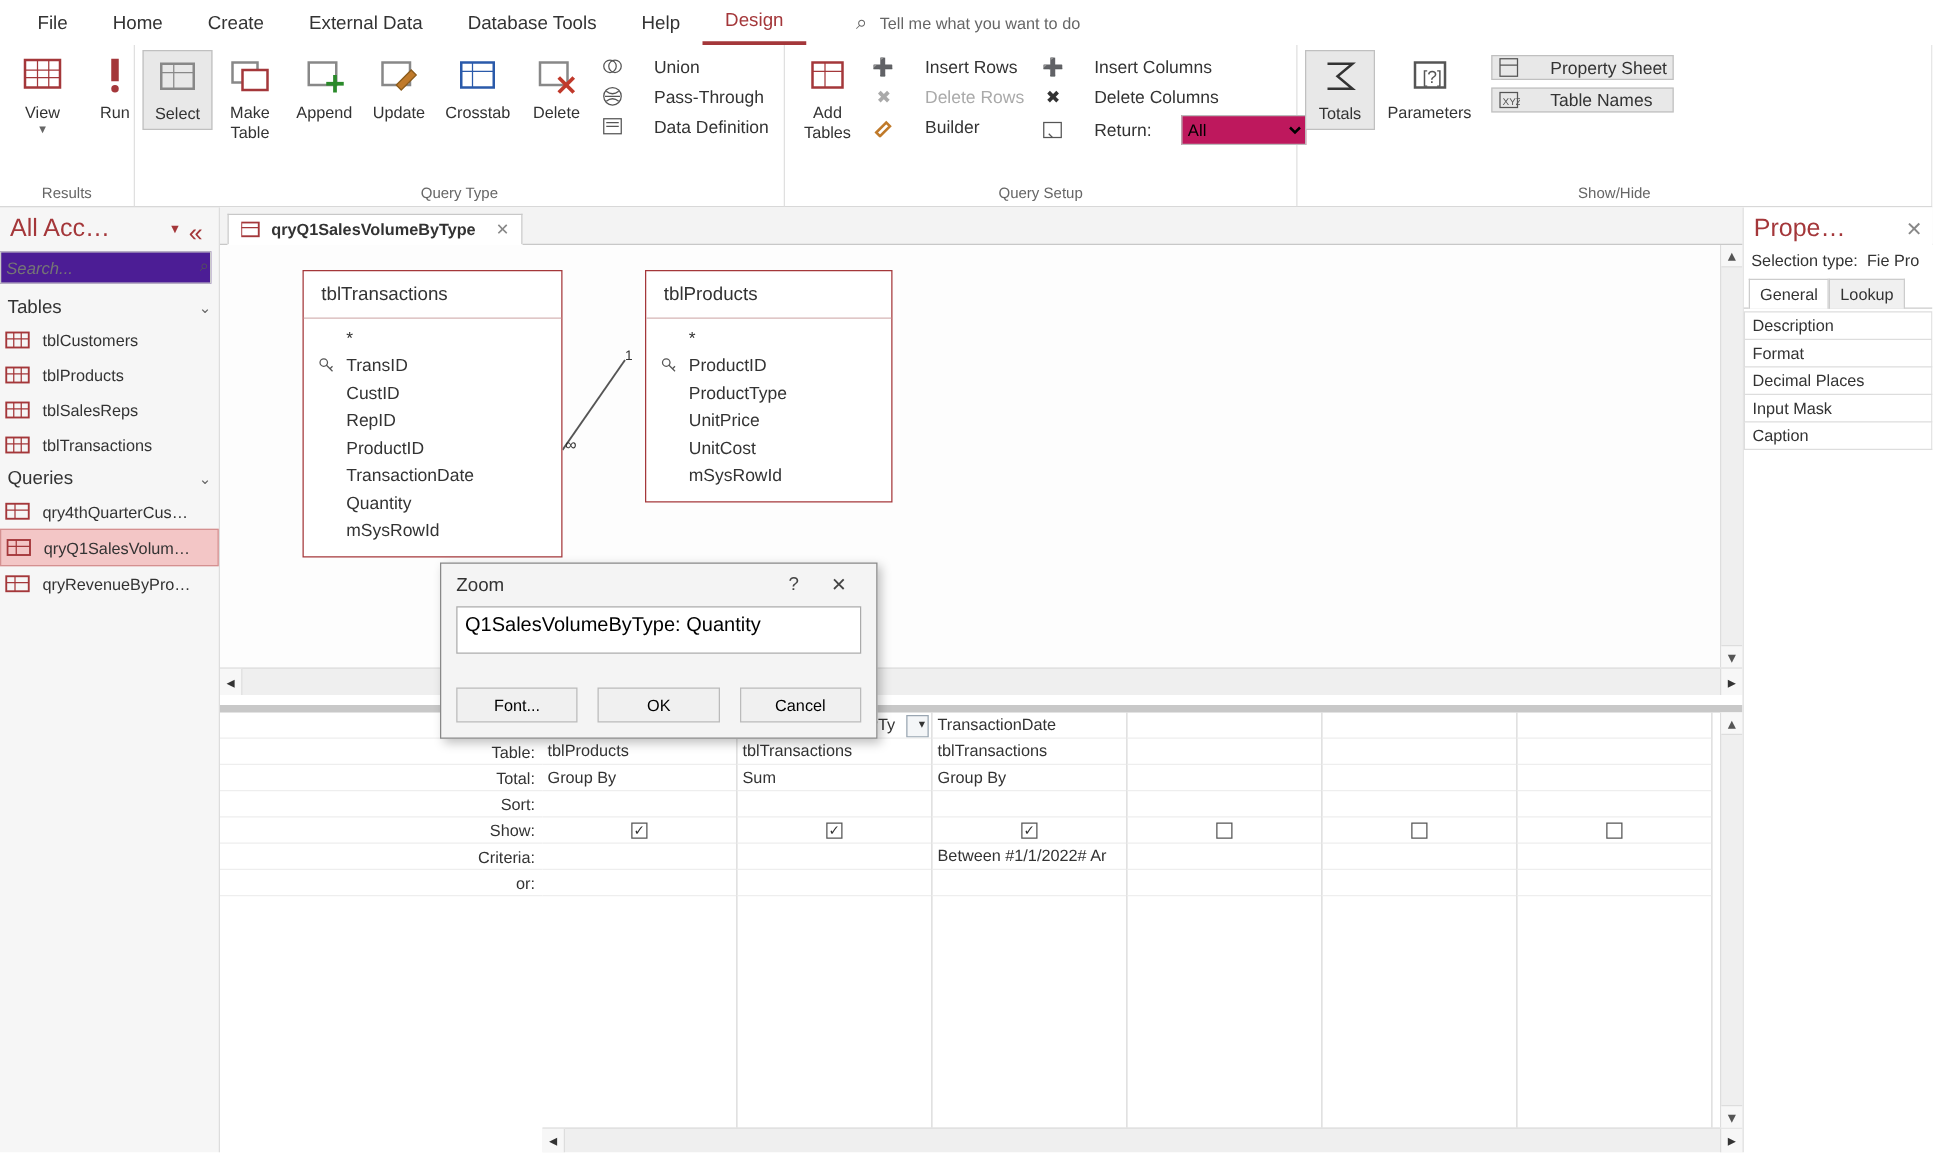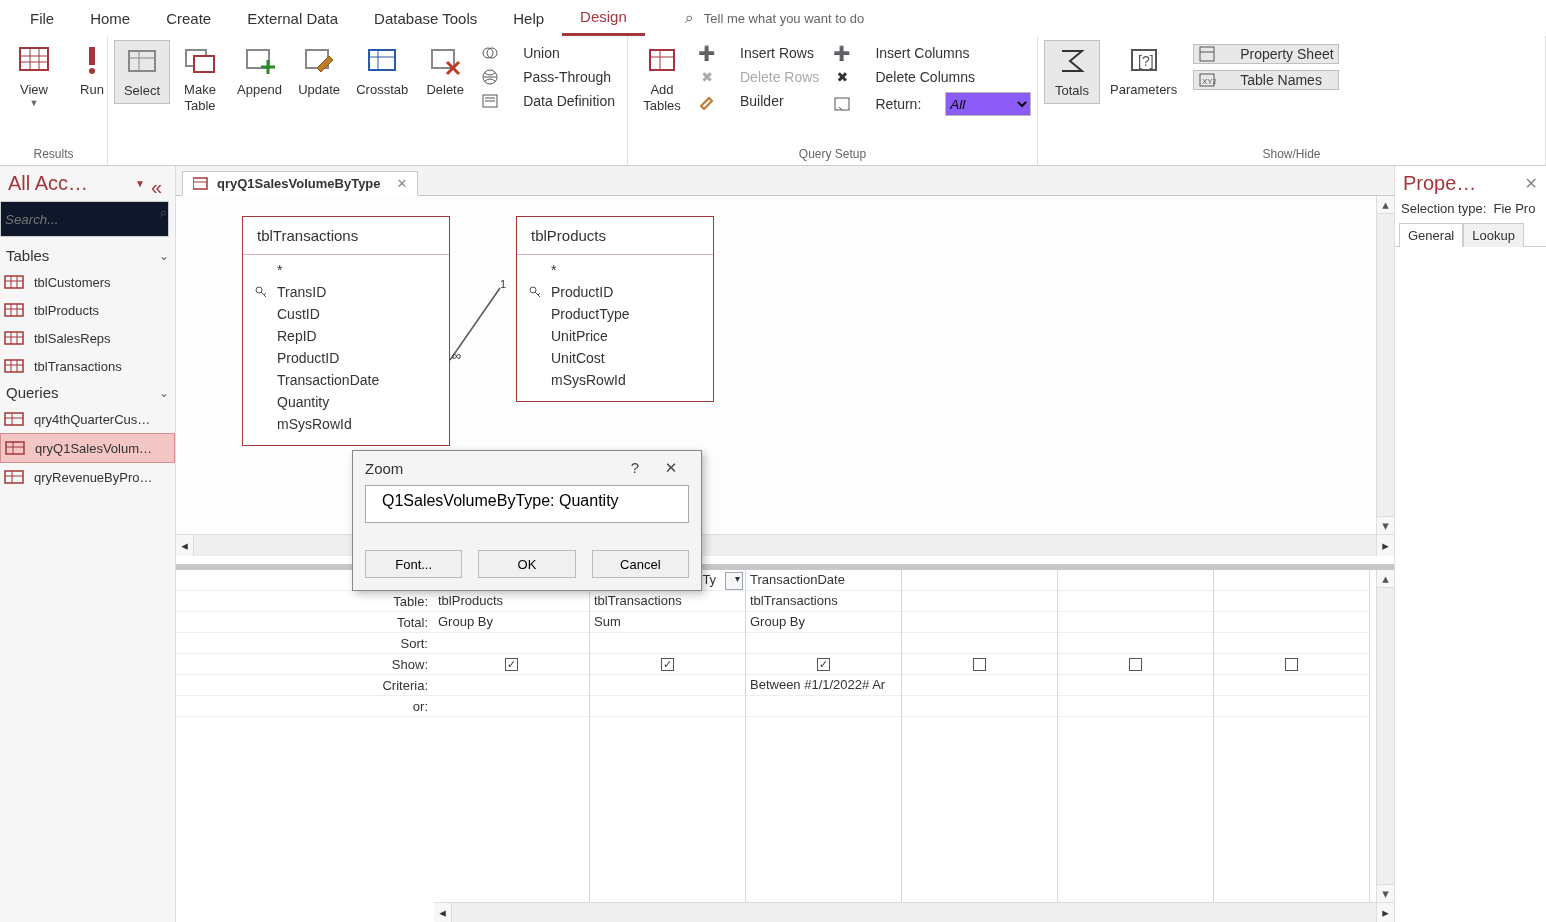--- a/index.html
+++ b/index.html
@@ -20,28 +20,28 @@
 .big-btn { display: flex; flex-direction: column; align-items: center; justify-content: flex-start; padding: 4px 8px; min-width: 56px; cursor: pointer; }
 .big-btn.sel { background: #e8e8e8; border: 1px solid #c0c0c0; }
 .big-btn .ico { width: 32px; height: 32px; display: flex; align-items: center; justify-content: center; margin-bottom: 6px; }
 .big-btn .lbl { font-size: 13px; text-align: center; line-height: 1.2; }
 .small-list { display: flex; flex-direction: column; gap: 6px; padding: 4px 6px; }
 .small-item { display: flex; align-items: center; gap: 24px; font-size: 14px; cursor: pointer; white-space: nowrap; }
 .small-item.sel { background: #e8e8e8; border: 1px solid #c0c0c0; padding: 0 4px; }
 .small-item .sico { width: 18px; height: 18px; display: inline-flex; align-items: center; justify-content: center; }
 .small-item.disabled { color: #aaa; }
 .return-row { display: flex; align-items: center; gap: 24px; }
-.return-row select { height: 24px; width: 86px; border: 1px solid #bbb; background: #8b5cf6; font-style: italic; }
+.return-row select { height: 24px; width: 100px; border: 1px solid #bbb; background: #be185d; }
 
 
 .nav-pane { position: absolute; left: 0; top: 166px; width: 176px; bottom: 0; background: #f6f6f6; border-right: 1px solid #ddd; }
 .nav-header { display: flex; align-items: center; justify-content: space-between; padding: 6px 8px; font-size: 20px; color: #a4373a; }
 .nav-toggle { width: 16px; height: 16px; cursor: pointer; }
 .nav-search { position: relative; padding: 0 6px 6px 0; }
-.nav-search input { width: 100%; height: 36px; border: 1px solid #ccc; padding: 2px 24px 2px 4px; font-style: italic; color: #888; background:#0f172a; }
+.nav-search input { width: 100%; height: 26px; border: 1px solid #ccc; padding: 2px 24px 2px 4px; font-style: italic; color: #888; background:#4c1d95; }
 .nav-search .sg { position: absolute; right: 8px; top: 4px; color: #555; }
 .nav-cat { display:flex; justify-content: space-between; align-items:center; padding: 4px 6px; font-size: 15px; color:#333; }
 .nav-cat .chev { font-size: 12px; color:#666; }
 .nav-item { display:flex; align-items:center; gap:8px; padding: 6px 6px 6px 4px; font-size: 13px; cursor:pointer; white-space: nowrap; overflow:hidden; text-overflow: ellipsis; }
 .nav-item .ni-ico { width:22px; height:16px; display:inline-flex; }
 .nav-item.active { background: #f3c6c6; border: 1px solid #d49090; }
 
 
 .doc-area { position:absolute; left:176px; top:166px; right:0; bottom:0; background:#fff; }
 .tab-strip { height: 30px; display:flex; align-items:flex-end; background:#f3f3f3; border-bottom:1px solid #c8c8c8;text-align:right; }
@@ -96,21 +96,21 @@
 .prop-tab:not(.active){ background:#f0f0f0;}
 .prop-rows { padding-top:2px; }
 .prop-row { border:1px solid #ddd; border-top:none; padding:3px 6px; font-size:13px; }
 .prop-row:first-child { border-top:1px solid #ddd; }
 
 
 .dialog { position:absolute; left: 352px; top: 450px; width: 350px; background:#f4f4f4; border:1px solid #888; box-shadow: 3px 3px 8px rgba(0,0,0,0.25); }
 .dialog .dtitle { display:flex; align-items:center; justify-content:space-between; padding: 8px 12px; font-size:15px; }
 .dialog .tbtn { width:36px; text-align:center; color:#444; cursor:pointer; font-size:15px;}
 .dialog .dbody { padding: 0 12px 12px 12px; }
-.dialog textarea { width:100%; height:38px; resize:none; border:1px solid #aaa; padding:6px 16px; font-size:16px; font-family: inherit; background:#fff;}
+.dialog textarea { width:100%; height:38px; resize:none; border:1px solid #aaa; padding:6px 6px; font-size:16px; font-family: inherit; background:#fff;}
 .dialog .dbtns { display:flex; gap:16px; padding: 12px; }
 .dialog .dbtn { flex:1; height:28px; background:#f0f0f0; border:1px solid #bbb; cursor:pointer; font-size:13px; }
 
 
 svg { display:block; }
 </style>
 </head>
 <body>
 
 <div class="ribbon-tabs">
@@ -244,20 +244,21 @@
               <svg width="18" height="18">
                 <rect x="2" y="3" width="14" height="12" fill="none" stroke="#555"></rect>
                 <line x1="4" y1="6" x2="14" y2="6" stroke="#555"></line>
                 <line x1="4" y1="9" x2="14" y2="9" stroke="#555"></line>
               </svg>
             </span>
             <span>Data Definition</span>
           </div>
       </div>
     </div>
+    <div class="ribbon-group-label">Query Type</div>
   </div>
 
   <div class="ribbon-group" style="width:410px">
     <div class="ribbon-controls">
       <div class="big-btn">
         <span class="ico">
             <svg width="32" height="32">
               <rect x="4" y="6" width="24" height="20" fill="none" stroke="#a4373a" stroke-width="2"></rect>
               <line x1="4" y1="13" x2="28" y2="13" stroke="#a4373a"></line>
               <line x1="14" y1="6" x2="14" y2="26" stroke="#a4373a"></line>
@@ -658,20 +659,27 @@
     <span class="pt">Prope…</span>
     <span class="px">✕</span>
   </div>
   <div class="prop-sel">
     <span>Selection type:</span>&nbsp;&nbsp;<span>Fie Pro</span>
   </div>
   <div class="prop-tabs">
     <div class="prop-tab active">General</div>
     <div class="prop-tab">Lookup</div>
   </div>
+  <div class="prop-rows" id="prop-rows">
+      <div class="prop-row">Description</div>
+      <div class="prop-row">Format</div>
+      <div class="prop-row">Decimal Places</div>
+      <div class="prop-row">Input Mask</div>
+      <div class="prop-row">Caption</div>
+    </div>
 </div>
 
 <div class="dialog">
   <div class="dtitle">
     <span>Zoom</span>
     <span style="display:flex">
       <span class="tbtn">?</span>
       <span class="tbtn">✕</span>
     </span>
   </div>

